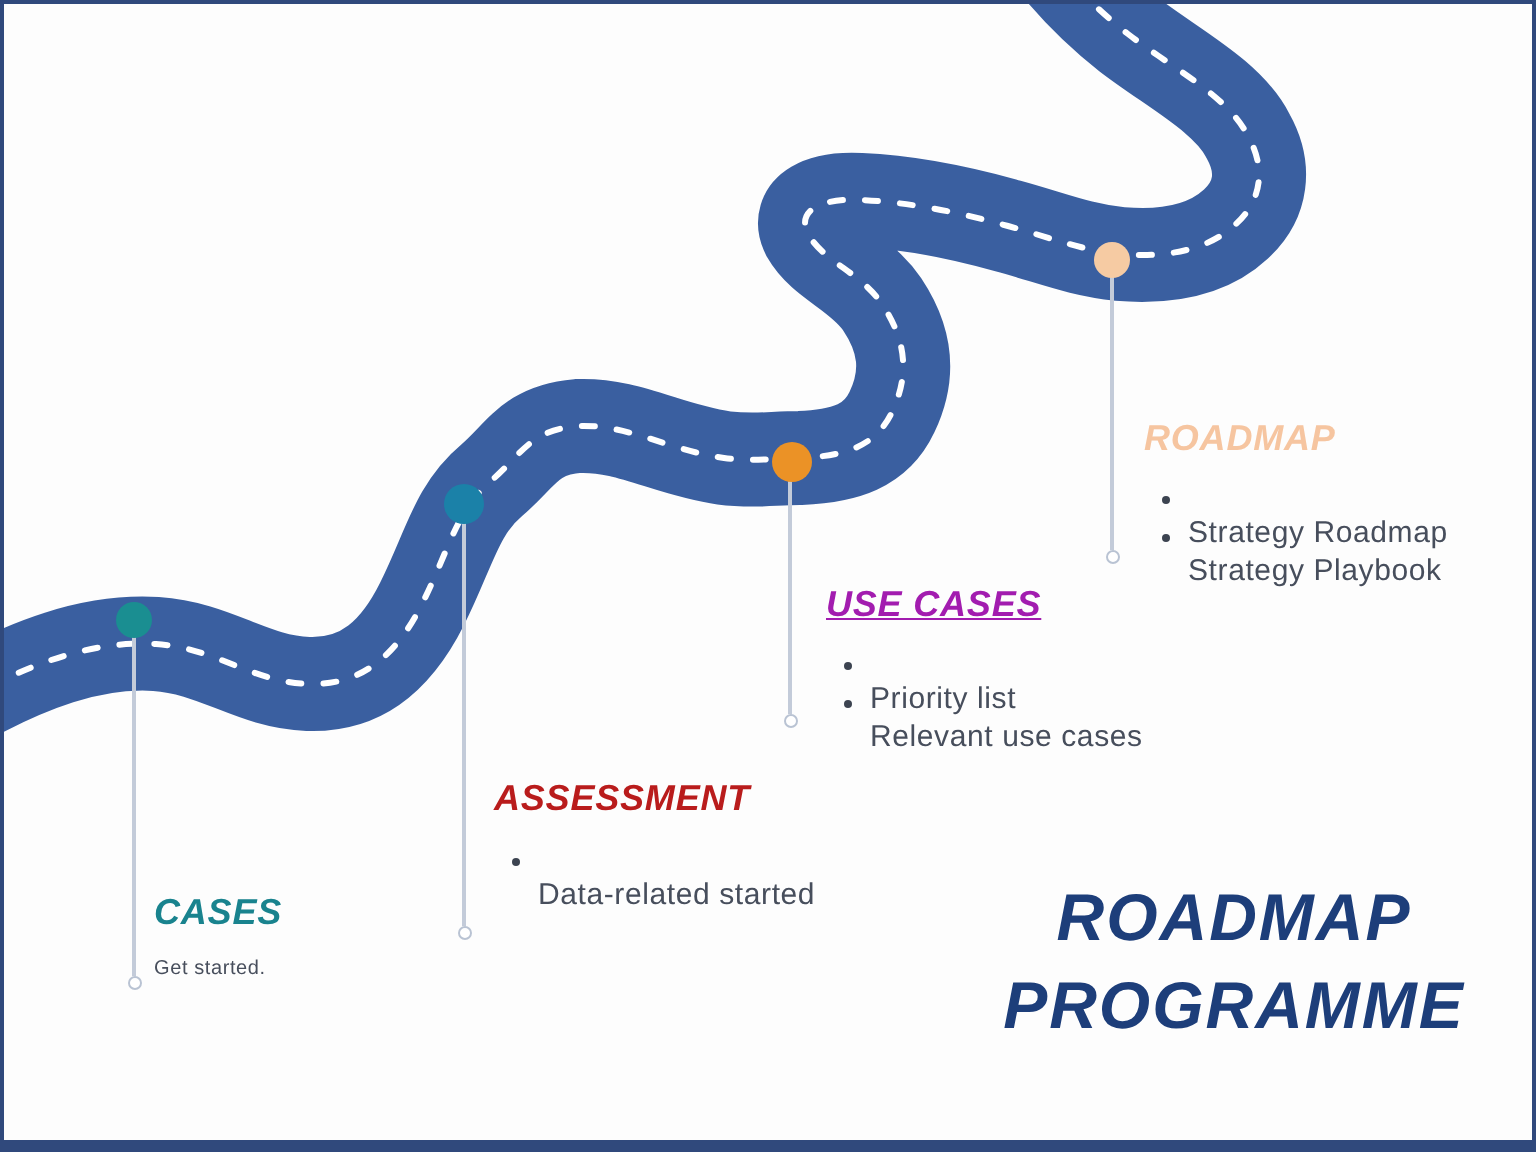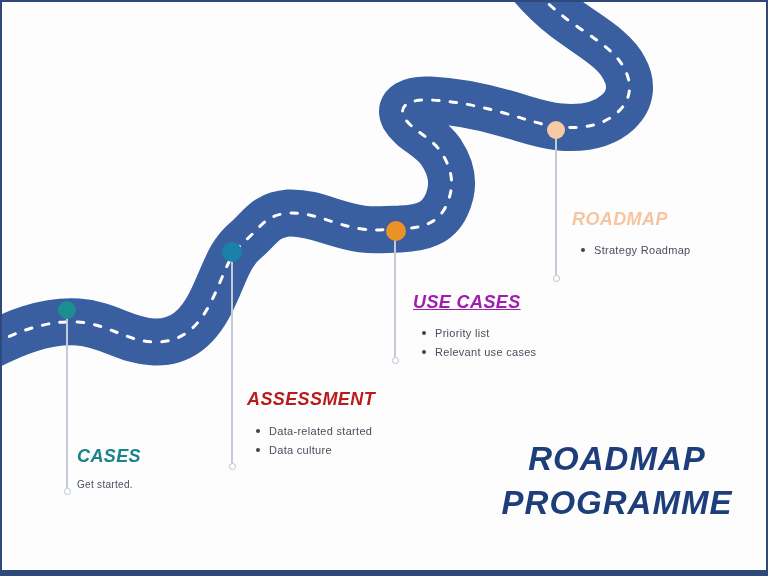--- a/index.html
+++ b/index.html
@@ -34,22 +34,23 @@
     position:absolute;font-size:10px;color:#474e5c;
     letter-spacing:0.3px;white-space:nowrap;
   }
   .m-list{position:absolute;}
   .bullet-row{display:flex;align-items:flex-start;height:19px;}
   .bullet-dot{
     width:4px;height:4px;border-radius:50%;background:#3c4350;
     margin-top:7px;margin-right:9px;flex:0 0 auto;
   }
   .bullet-text{
-    font-size:11px;color:#474e5c;letter-spacing:0.3px;white-space:nowrap;
+    font-size:15px;color:#474e5c;letter-spacing:0.3px;white-space:nowrap;
     line-height:19px;
+    margin-top:16px;
   }
 
   
   .idea .dot{left:56px;top:299px;width:18px;height:18px;background:#1a8e91;}
   .idea .connector{left:64px;top:308px;height:178px;}
   .idea .connector-end{left:62px;top:486px;}
   .idea .m-label{left:75px;top:444px;color:#19838e;}
   .idea .m-desc{left:75px;top:477px;}
 
   
@@ -136,24 +137,20 @@
   <div class="milestone assessment">
     <div class="connector"></div>
     <div class="connector-end"></div>
     <div class="dot"></div>
     <div class="m-label">ASSESSMENT</div>
     <div class="m-list">
       <div class="bullet-row">
         <span class="bullet-dot"></span>
         <span class="bullet-text">Data-related started</span>
       </div>
-      <div class="bullet-row">
-        <span class="bullet-dot"></span>
-        <span class="bullet-text">Data culture</span>
-      </div>
     </div>
   </div>
 
   <div class="milestone use-cases">
     <div class="connector"></div>
     <div class="connector-end"></div>
     <div class="dot"></div>
     <div class="m-label">USE CASES</div>
     <div class="m-list">
       <div class="bullet-row">
@@ -170,20 +167,24 @@
   <div class="milestone roadmap">
     <div class="connector"></div>
     <div class="connector-end"></div>
     <div class="dot"></div>
     <div class="m-label">ROADMAP</div>
     <div class="m-list">
       <div class="bullet-row">
         <span class="bullet-dot"></span>
         <span class="bullet-text">Strategy Roadmap</span>
       </div>
+      <div class="bullet-row">
+        <span class="bullet-dot"></span>
+        <span class="bullet-text">Strategy Playbook</span>
+      </div>
     </div>
   </div>
 
   <div class="big-title">
     <div>ROADMAP</div>
     <div>PROGRAMME</div>
   </div>
 
   <div class="bottom-rule"></div>
 </div>

